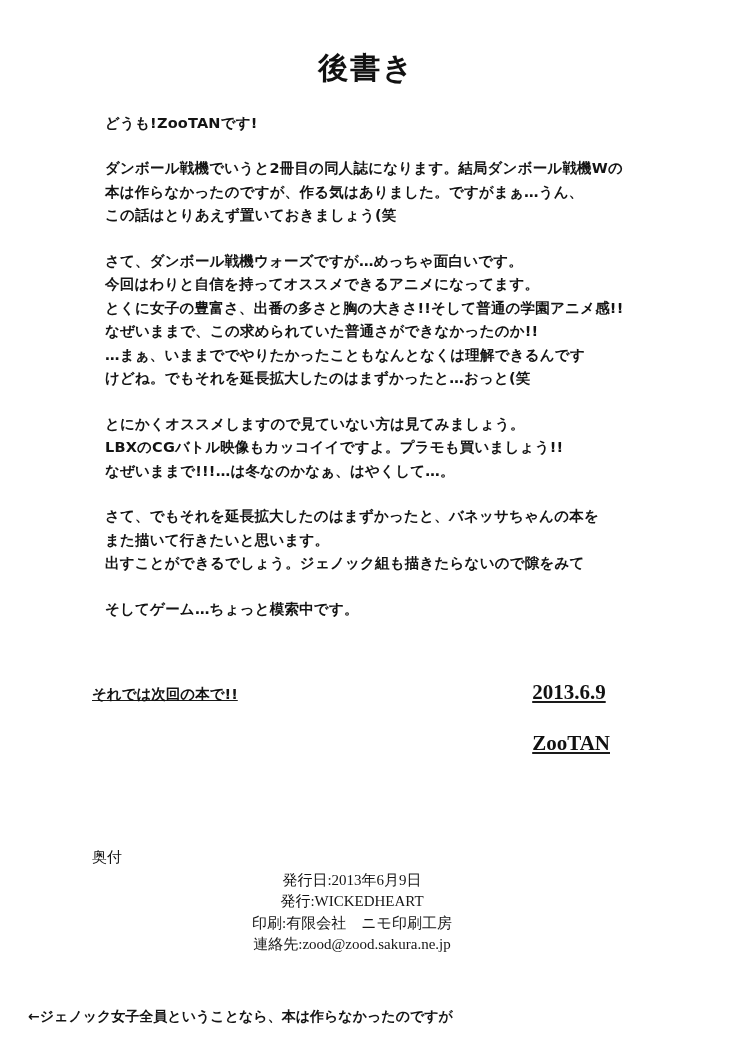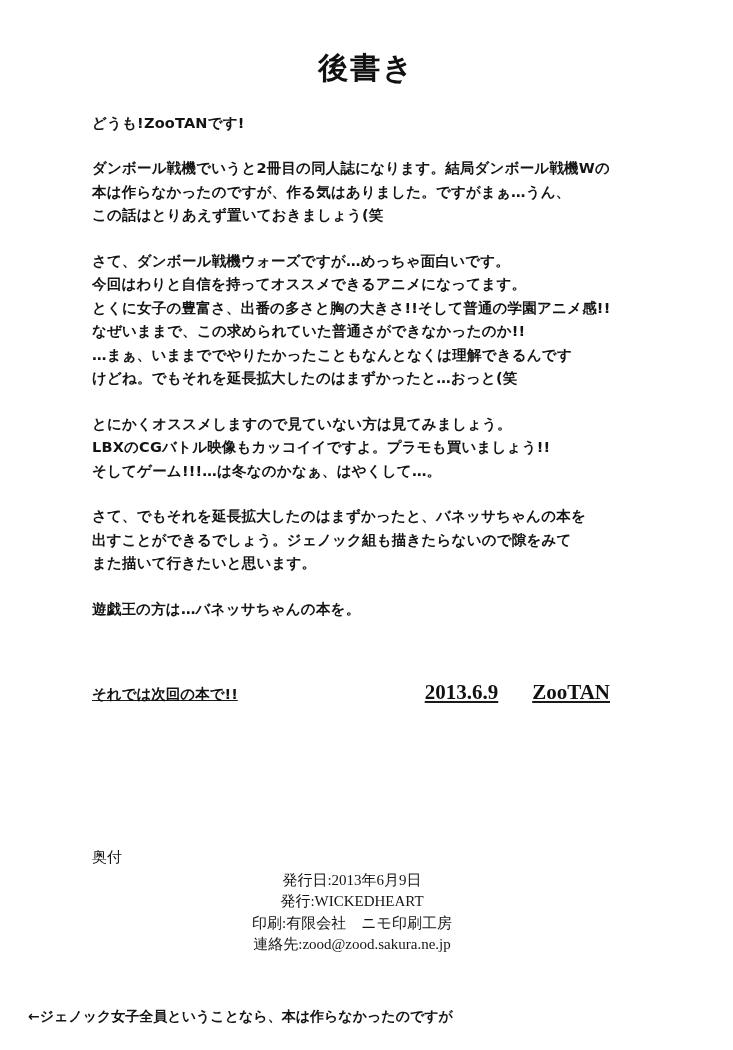--- a/index.html
+++ b/index.html
@@ -26,21 +26,21 @@
     font-family: "DejaVu Sans", sans-serif;
     font-weight: bold;
     font-size: 30px;
     letter-spacing: 2px;
     margin: 0;
     padding-top: 48px;
     color: #111;
   }
   .body-block {
     position: absolute;
-    left: 92px;
+    left: 105px;
     top: 112px;
     width: 560px;
   }
   .para {
     font-family: "DejaVu Sans", sans-serif;
     font-weight: bold;
     font-size: 14.5px;
     line-height: 1.62;
     color: #141414;
     margin: 0 0 22px 0;
@@ -63,27 +63,28 @@
     font-weight: bold;
     font-size: 14.5px;
     color: #141414;
     flex: 0 0 auto;
     white-space: pre;
   }
   .sig {
     margin-left: auto;
     display: flex;
     align-items: flex-start;
-    gap: 34px;
+    gap: 26px;
     font-family: "Liberation Serif", serif;
     font-weight: bold;
     font-size: 21px;
     color: #111;
     padding-right: 42px;
     white-space: pre;
+    flex-direction: column;
   }
 
   .colophon {
     position: absolute;
     left: 92px;
     top: 848px;
     width: 520px;
   }
   .colophon-title {
     font-family: "Liberation Serif", serif;
@@ -137,31 +138,31 @@
       <span class="line">今回はわりと自信を持ってオススメできるアニメになってます。</span>
       <span class="line">とくに女子の豊富さ、出番の多さと胸の大きさ!!そして普通の学園アニメ感!!</span>
       <span class="line">なぜいままで、この求められていた普通さができなかったのか!!</span>
       <span class="line">…まぁ、いままででやりたかったこともなんとなくは理解できるんです</span>
       <span class="line">けどね。でもそれを延長拡大したのはまずかったと…おっと(笑</span>
     </p>
 
     <p class="para">
       <span class="line">とにかくオススメしますので見ていない方は見てみましょう。</span>
       <span class="line">LBXのCGバトル映像もカッコイイですよ。プラモも買いましょう!!</span>
-      <span class="line">そしてゲーム!!!…は冬なのかなぁ、はやくして…。</span>
+      <span class="line">なぜいままで!!!…は冬なのかなぁ、はやくして…。</span>
     </p>
 
     <p class="para">
       <span class="line">さて、でもそれを延長拡大したのはまずかったと、バネッサちゃんの本を</span>
+      <span class="line">また描いて行きたいと思います。</span>
       <span class="line">出すことができるでしょう。ジェノック組も描きたらないので隙をみて</span>
-      <span class="line">また描いて行きたいと思います。</span>
     </p>
 
     <p class="para">
-      <span class="line">遊戯王の方は…バネッサちゃんの本を。</span>
+      <span class="line">そしてゲーム…ちょっと模索中です。</span>
     </p>
 
   </div>
 
   <div class="signature-row">
     <span class="closing">それでは次回の本で!!</span>
     <span class="sig">
       <span>2013.6.9</span>
       <span>ZooTAN</span>
     </span>

